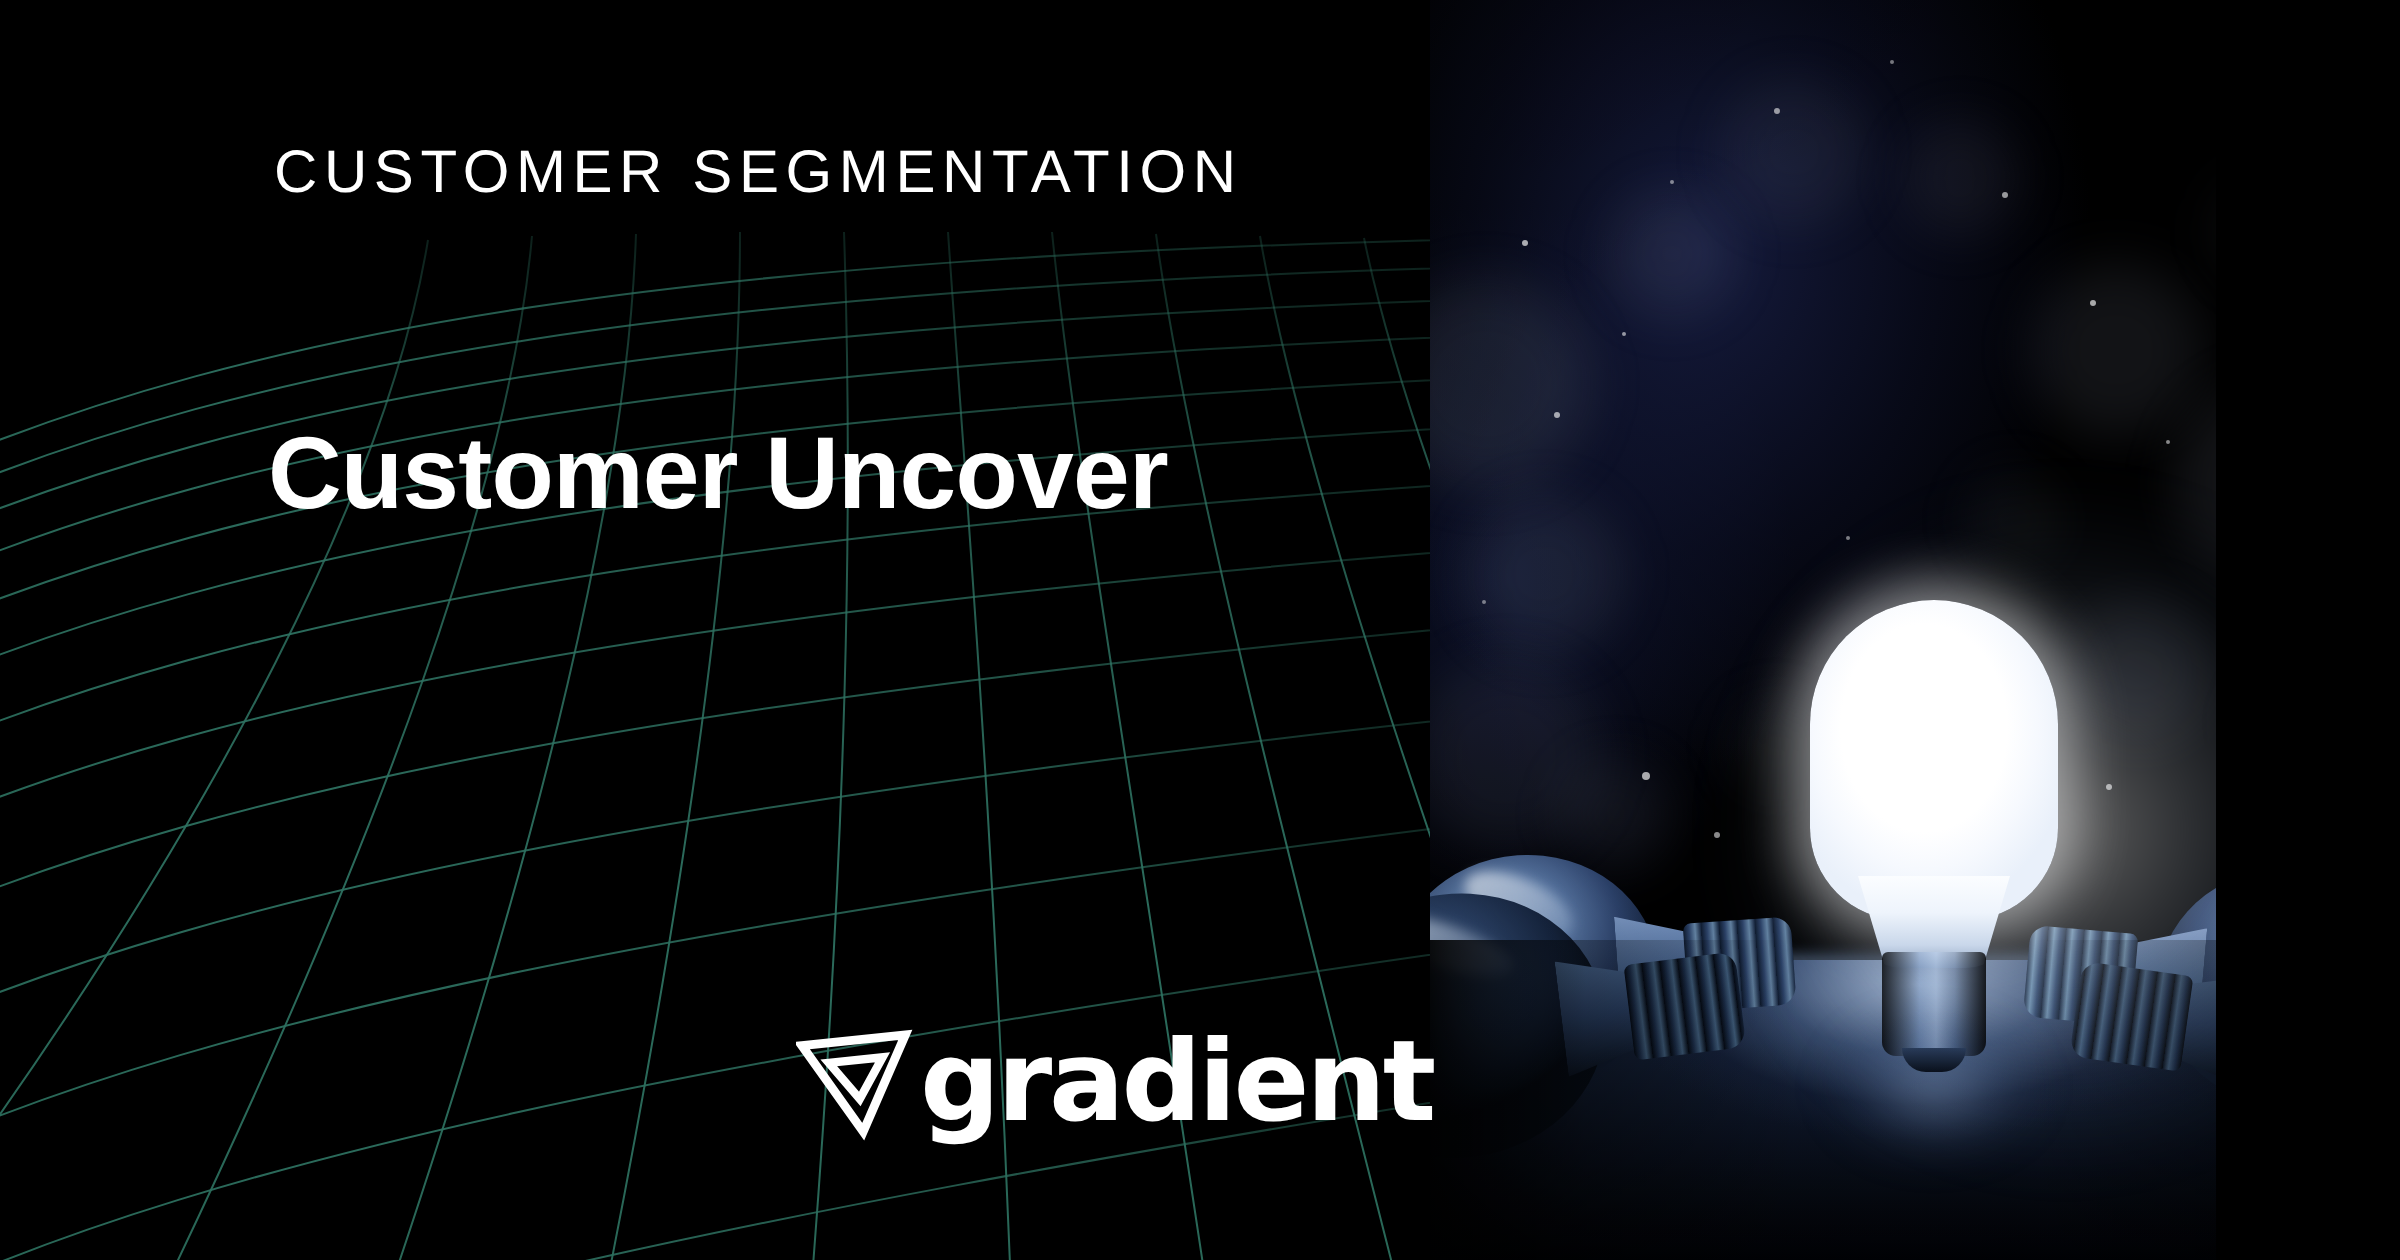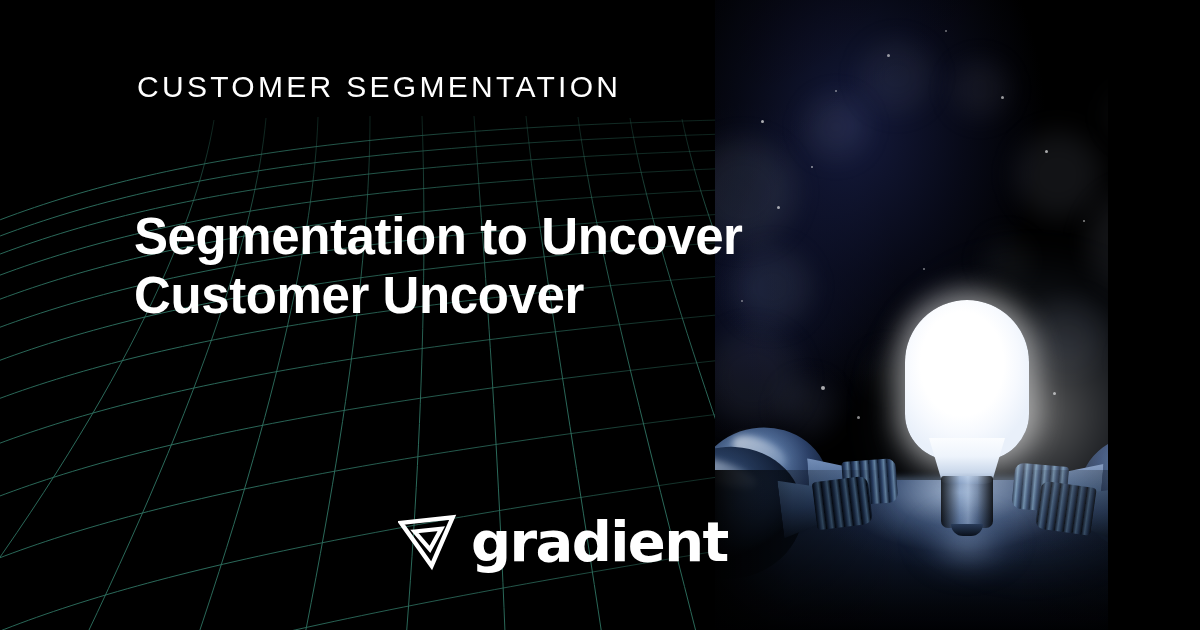--- a/index.html
+++ b/index.html
@@ -65,21 +65,20 @@
   }
   .headline .hl-line { display:block; white-space:nowrap; }
 
   
   .logo {
     position:absolute;
     left:398px; top:510px;
     z-index:7;
     display:flex;
     align-items:center;
-    gap:11px;
   }
   .logo-mark { width:62px; height:62px; display:block; flex:0 0 auto; }
   .logo-word {
     font-size:56px;
     font-weight:bold;
     color:#ffffff;
     line-height:1;
     letter-spacing:-1.6px;
     position:relative;
     top:1px;
@@ -356,21 +355,20 @@
       <span class="mb-tip"></span>
     </div>
 
     <div class="floor-vignette"></div>
     <div class="ip-vignette"></div>
   </div>
 
   <div class="text-block">
     <div class="eyebrow">CUSTOMER SEGMENTATION</div>
     <div class="headline">
-      <span class="hl-line">Segmentation to Uncover</span>
       <span class="hl-line">Customer Uncover</span>
     </div>
   </div>
 
   <div class="logo">
     <svg class="logo-mark" viewBox="0 0 62 62" aria-hidden="true">
       <g transform="rotate(-6 31 31)">
         <path d="M5 10 H57 L31 56 Z" fill="none" stroke="#ffffff" stroke-width="4.4" stroke-linejoin="miter"></path>
         <path d="M17.5 20 H44.5 L31 39.5 Z" fill="none" stroke="#ffffff" stroke-width="4.2" stroke-linejoin="miter"></path>
       </g>

